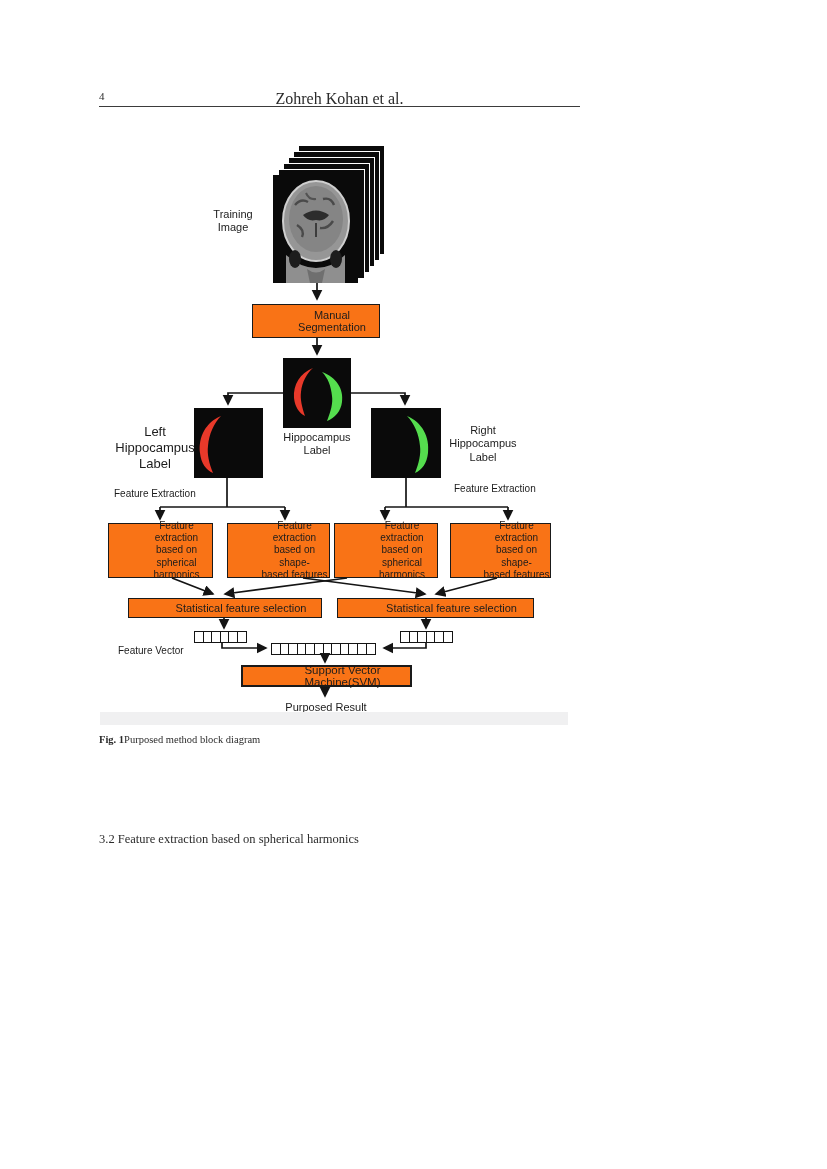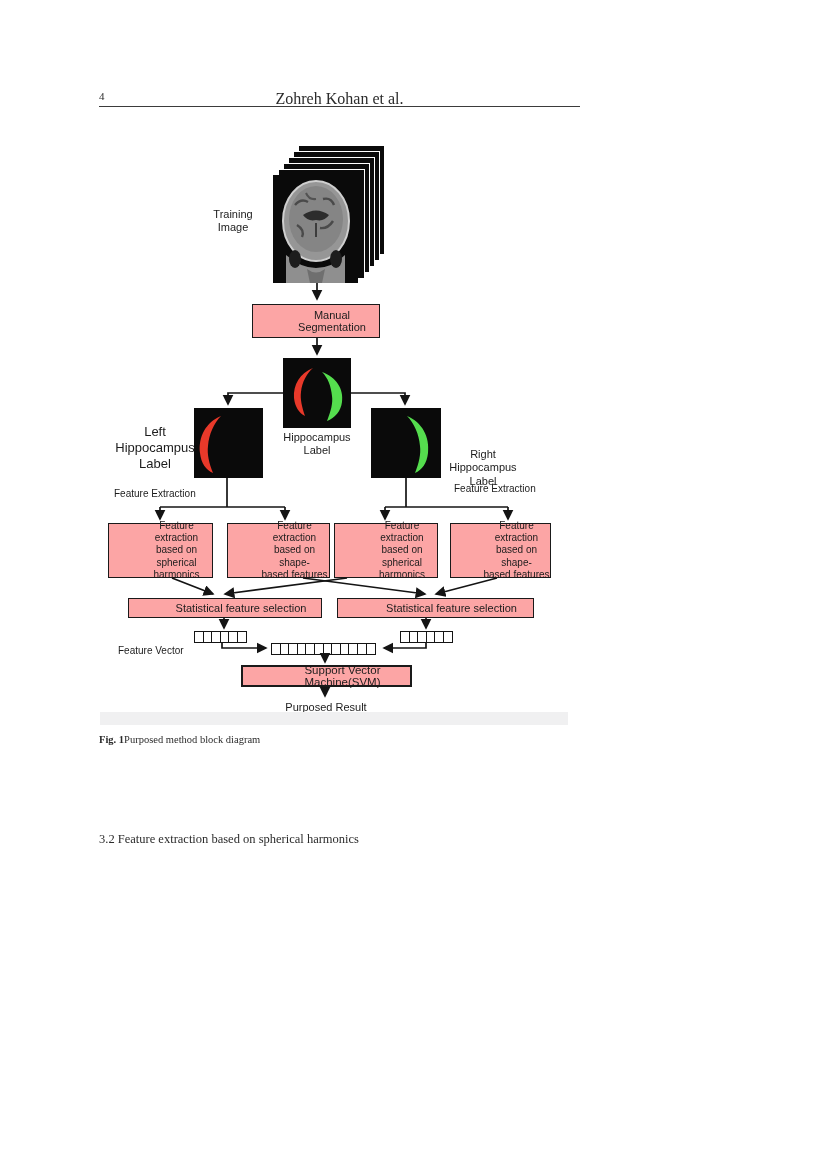--- a/index.html
+++ b/index.html
@@ -10,21 +10,21 @@
   .abs{position:absolute;}
   
   .pgnum{left:99px;top:90px;font-size:11px;}
   .runhead{top:90px;left:99px;width:481px;text-align:center;font-size:16px;font-family:Liberation Serif, serif;}
   .headrule{left:99px;top:106px;width:481px;height:1px;background:#3b3b3b;}
   
   .figure{left:100px;top:130px;width:468px;height:594px;background:#ffffff;
           font-family:"Liberation Sans", sans-serif;font-weight:normal;color:#1c1c1c;}
   .figure .lbl{white-space:pre-line;text-align:center;line-height:1.22;}
   .blackimg{background:#0a0a0a;}
-  .dbox{border:1.5px solid #1a1a1a;background:#fca5a5;display:flex;align-items:center;
+  .dbox{border:1.5px solid #1a1a1a;background:#f97316;display:flex;align-items:center;
         justify-content:center;text-align:center;box-sizing:border-box;padding-left:32px;}
   .gray-band{left:0;top:582px;width:468px;height:13px;background:#f0f0f1;}
   .cellstrip{display:flex;}
   .cellstrip .cell{width:8px;height:10px;border:1.4px solid #141414;background:#fff;margin-left:-1.4px;}
   .cellstrip .cell:first-child{margin-left:0;}
   svg.overlay{position:absolute;left:0;top:0;pointer-events:none;}
   
   .caption{left:99px;top:734px;width:481px;font-size:10.5px;}
   .caption b{margin-right:0;}
   .sechead{left:99px;top:832px;width:481px;font-size:12.5px;}
@@ -88,21 +88,21 @@
     </div>
     <div class="abs lbl" style="left:5px;top:294px;width:100px;font-size:13px;">Left
 Hippocampus
 Label</div>
 
     <div class="abs blackimg" style="left:271px;top:278px;width:70px;height:70px;">
       <svg width="70" height="70" viewBox="0 0 70 70">
         <path d="M36 8 C 51 14, 59 29, 57 45 C 56 55, 51 62, 44 65 C 48 55, 50 46, 49 38 C 48 26, 43 15, 36 8 Z" fill="#55dd4e"></path>
       </svg>
     </div>
-    <div class="abs lbl" style="left:333px;top:294px;width:100px;font-size:11px;margin-top:24px;">Right
+    <div class="abs lbl" style="left:333px;top:294px;width:100px;font-size:11px;">Right
 Hippocampus
 Label</div>
 
     <div class="abs" style="left:14px;top:358px;font-size:10px;">Feature Extraction</div>
     <div class="abs" style="left:354px;top:353px;font-size:10px;">Feature Extraction</div>
 
     <div class="abs dbox lbl" style="left:8px;top:393px;width:105px;height:55px;font-size:10px;">Feature extraction
 based on spherical
 harmonics</div>
     <div class="abs dbox lbl" style="left:127px;top:393px;width:103px;height:55px;font-size:10px;">Feature extraction

